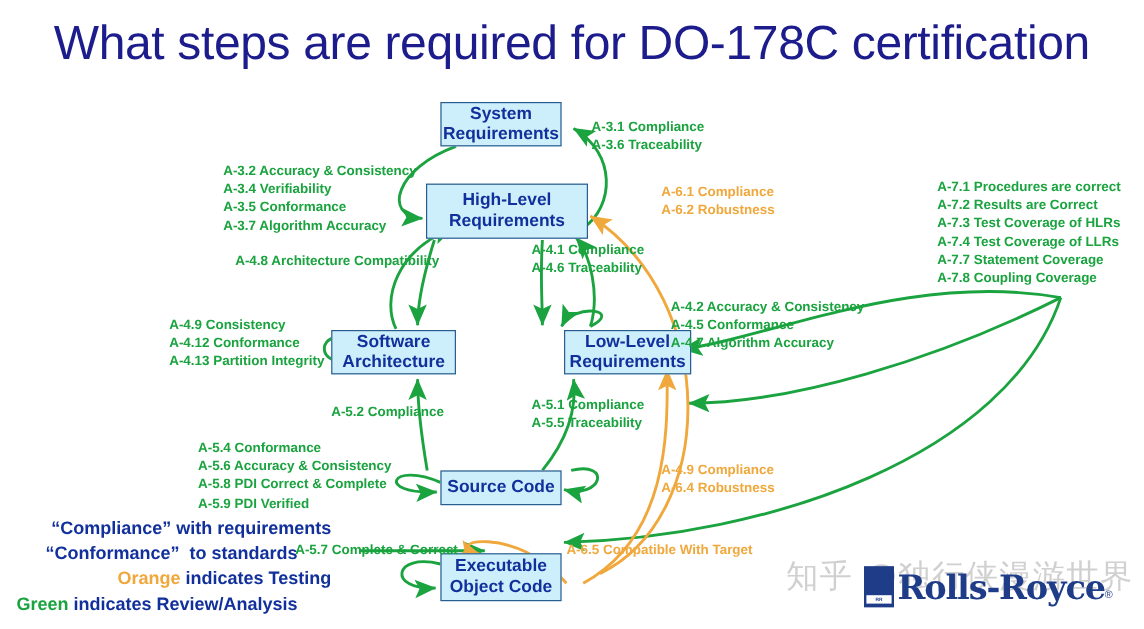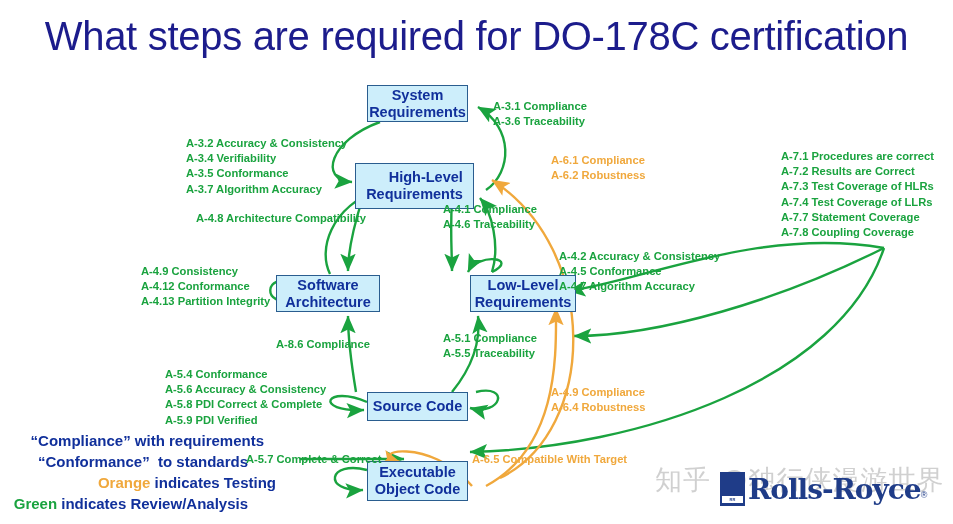--- a/index.html
+++ b/index.html
@@ -186,21 +186,21 @@
 
       <path d="M472,486 C430,436 364,452 400,462"></path>
     </g>
   </svg>
 
   <div class="node" style="left:367px; top:85px; width:101px; height:37px;">
     <span style="white-space:pre-line">System
 Requirements</span>
   </div>
 
-  <div class="node" style="left:355px; top:163px; width:119px; height:46px;text-align:right;">
+  <div class="node" style="left:355px; top:153px; width:135px; height:46px;">
     <span style="white-space:pre-line">High-Level
 Requirements</span>
   </div>
 
   <div class="node" style="left:276px; top:275px; width:104px; height:37px;">
     <span style="white-space:pre-line">Software
 Architecture</span>
   </div>
 
   <div class="node" style="left:470px; top:275px; width:106px; height:37px;">
@@ -244,35 +244,35 @@
 A-4.5 Conformance
 A-4.7 Algorithm Accuracy</div>
 
   <div class="lbl green" style="left:141px; top:264px;">A-4.9 Consistency
 A-4.12 Conformance
 A-4.13 Partition Integrity</div>
 
   <div class="lbl green" style="left:443px; top:331px;">A-5.1 Compliance
 A-5.5 Traceability</div>
 
-  <div class="lbl green" style="left:276px; top:337px;">A-8.6 Compliance</div>
+  <div class="lbl green" style="left:276px; top:337px;">A-5.2 Compliance</div>
 
   <div class="lbl green" style="left:165px; top:367px;">A-5.4 Conformance
 A-5.6 Accuracy &amp; Consistency
 A-5.8 PDI Correct &amp; Complete
 A-5.9 PDI Verified</div>
 
   <div class="lbl orange" style="left:551px; top:385px;">A-4.9 Compliance
 A-6.4 Robustness</div>
 
   <div class="lbl green" style="left:246px; top:452px;">A-5.7 Complete &amp; Correct</div>
 
   <div class="lbl orange" style="left:472px; top:452px;">A-6.5 Compatible With Target</div>
 
-  <div class="legend right" style="left:0px; top:430px; width:248px;padding-left:16px;">“Compliance” with requirements</div>
+  <div class="legend right" style="left:12px; top:430px; width:248px;padding-left:16px;">“Compliance” with requirements</div>
   <div class="legend right" style="left:0px; top:451px; width:248px;">“Conformance”  to standards</div>
   <div class="legend right" style="left:0px; top:472px; width:248px;margin-left:28px;"><span class="o">Orange</span><span> indicates Testing</span></div>
   <div class="legend right" style="left:0px; top:493px; width:248px;"><span class="g">Green</span><span> indicates Review/Analysis</span></div>
 
   <div id="watermark">知乎 @独行侠漫游世界</div>
 
   <div id="rr-logo">
     <div id="rr-badge">
       <div id="rr-badge-inner">RR</div>
     </div>

